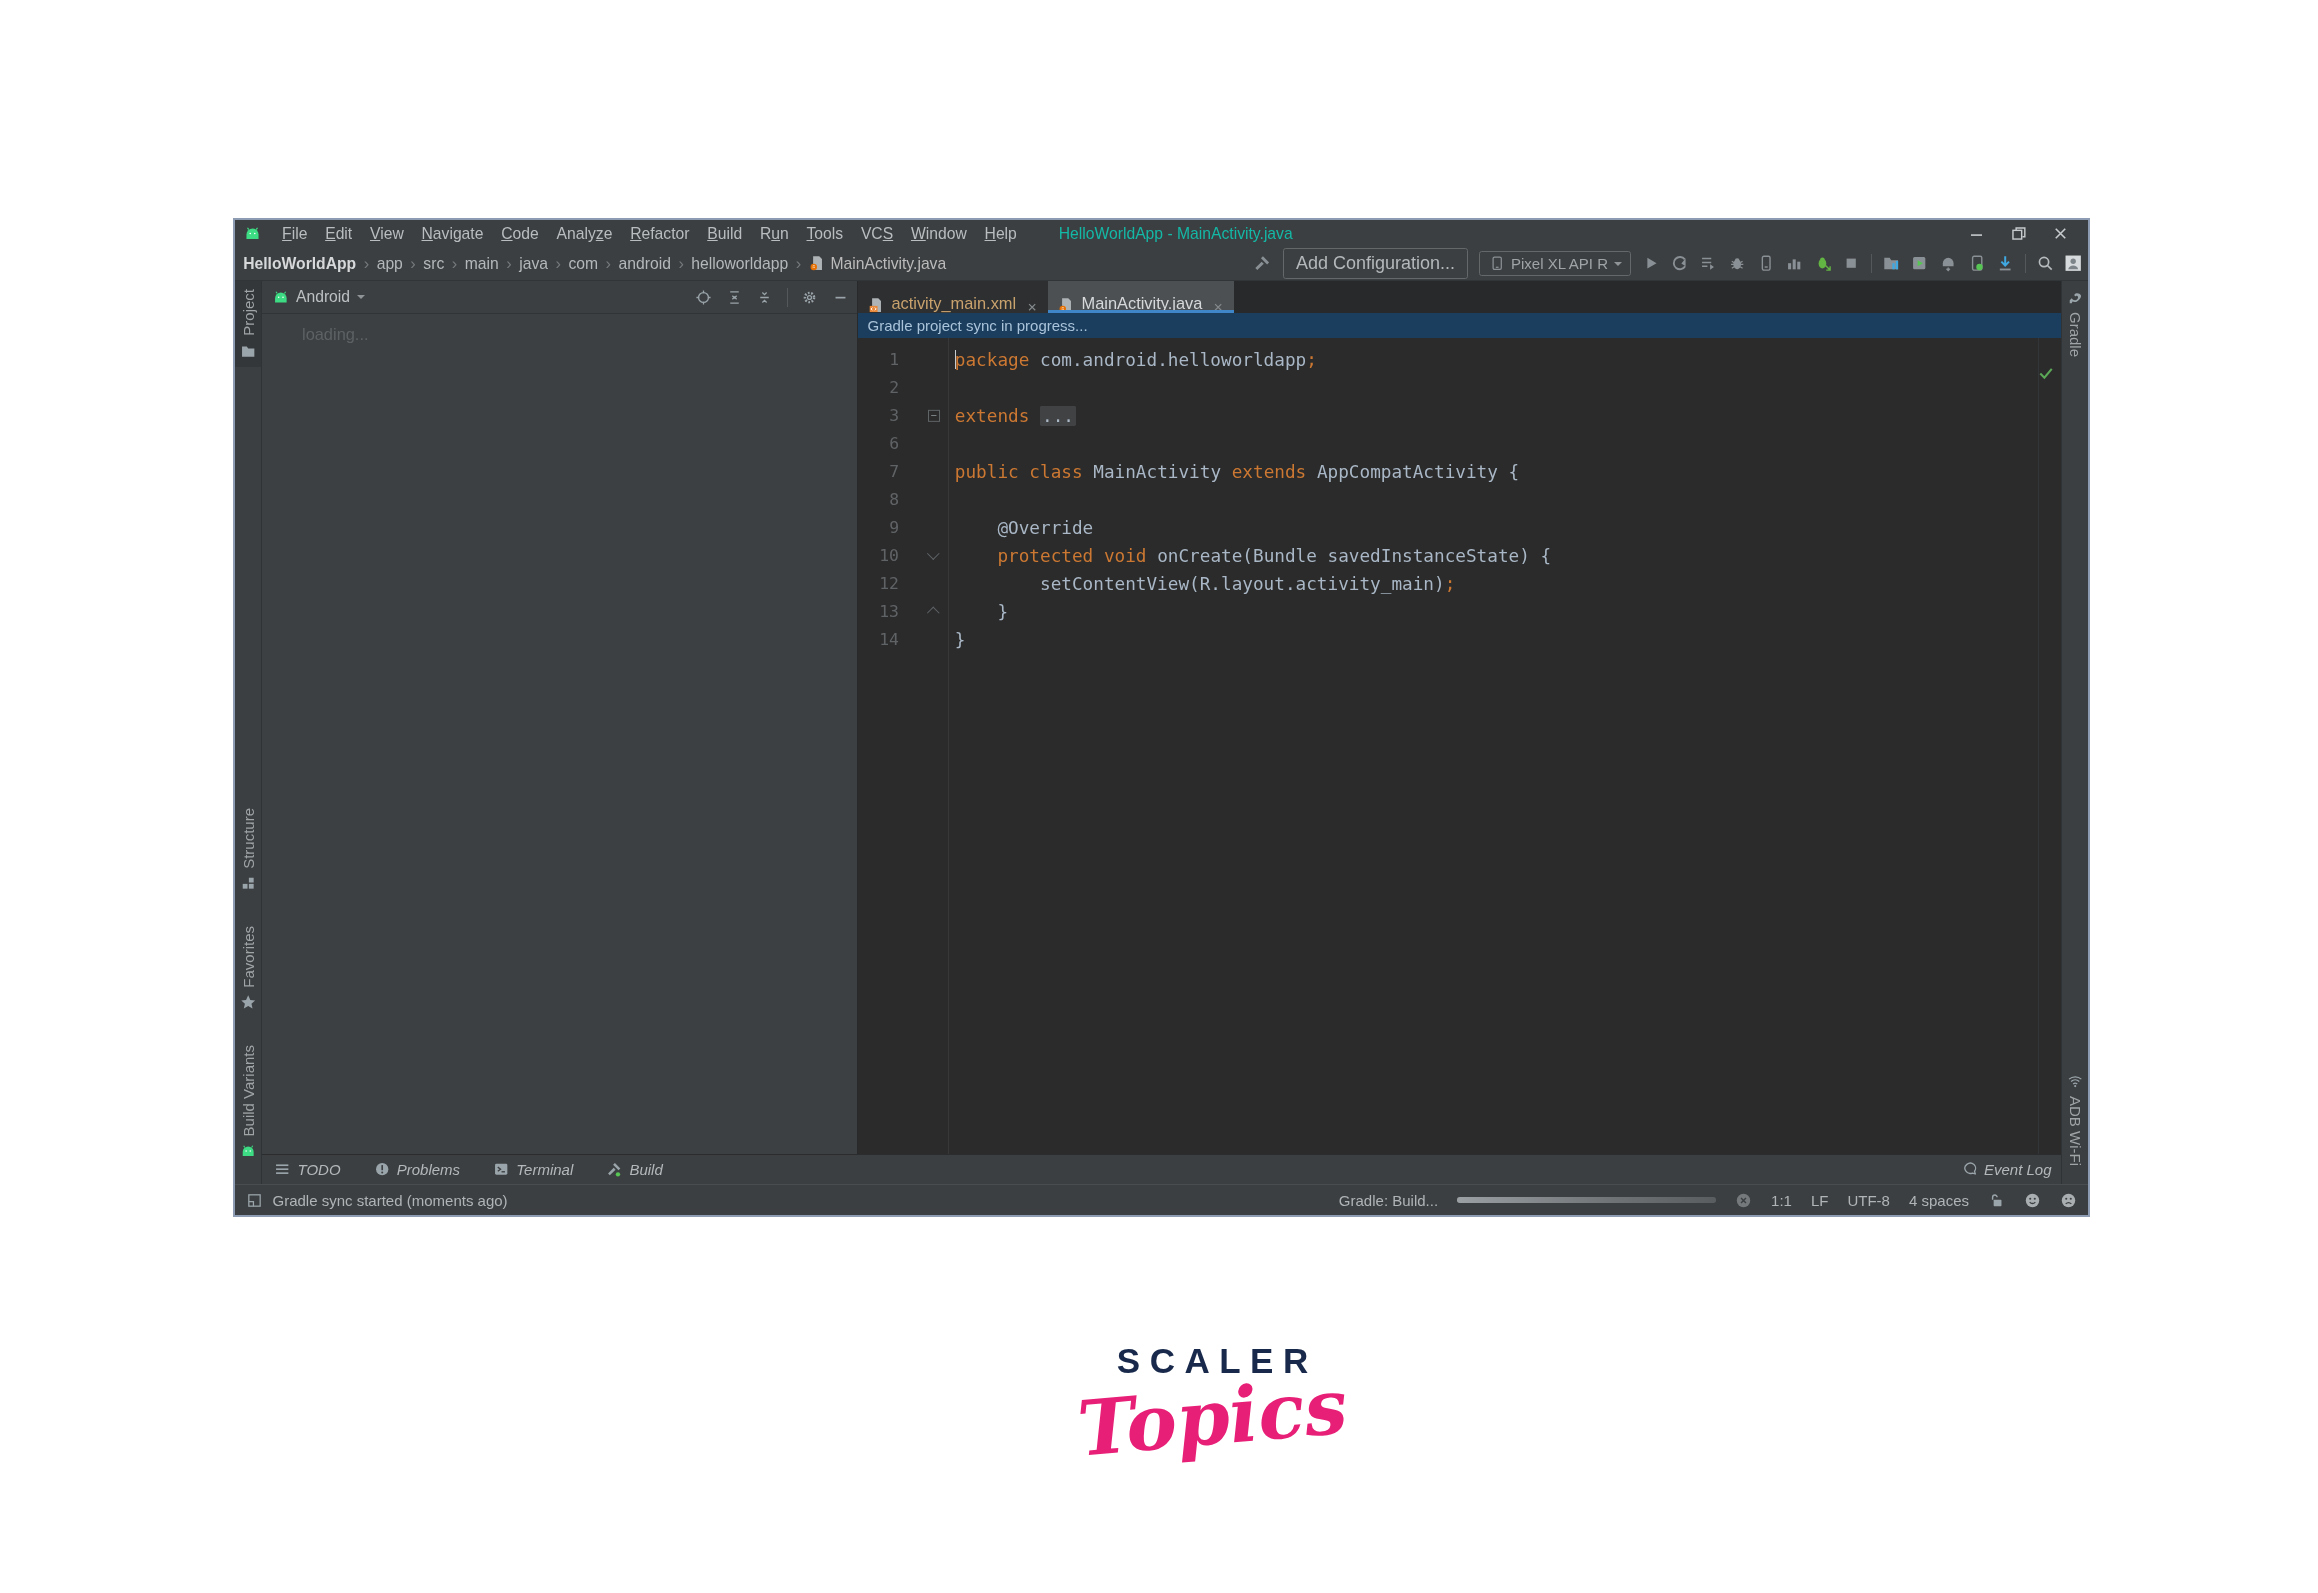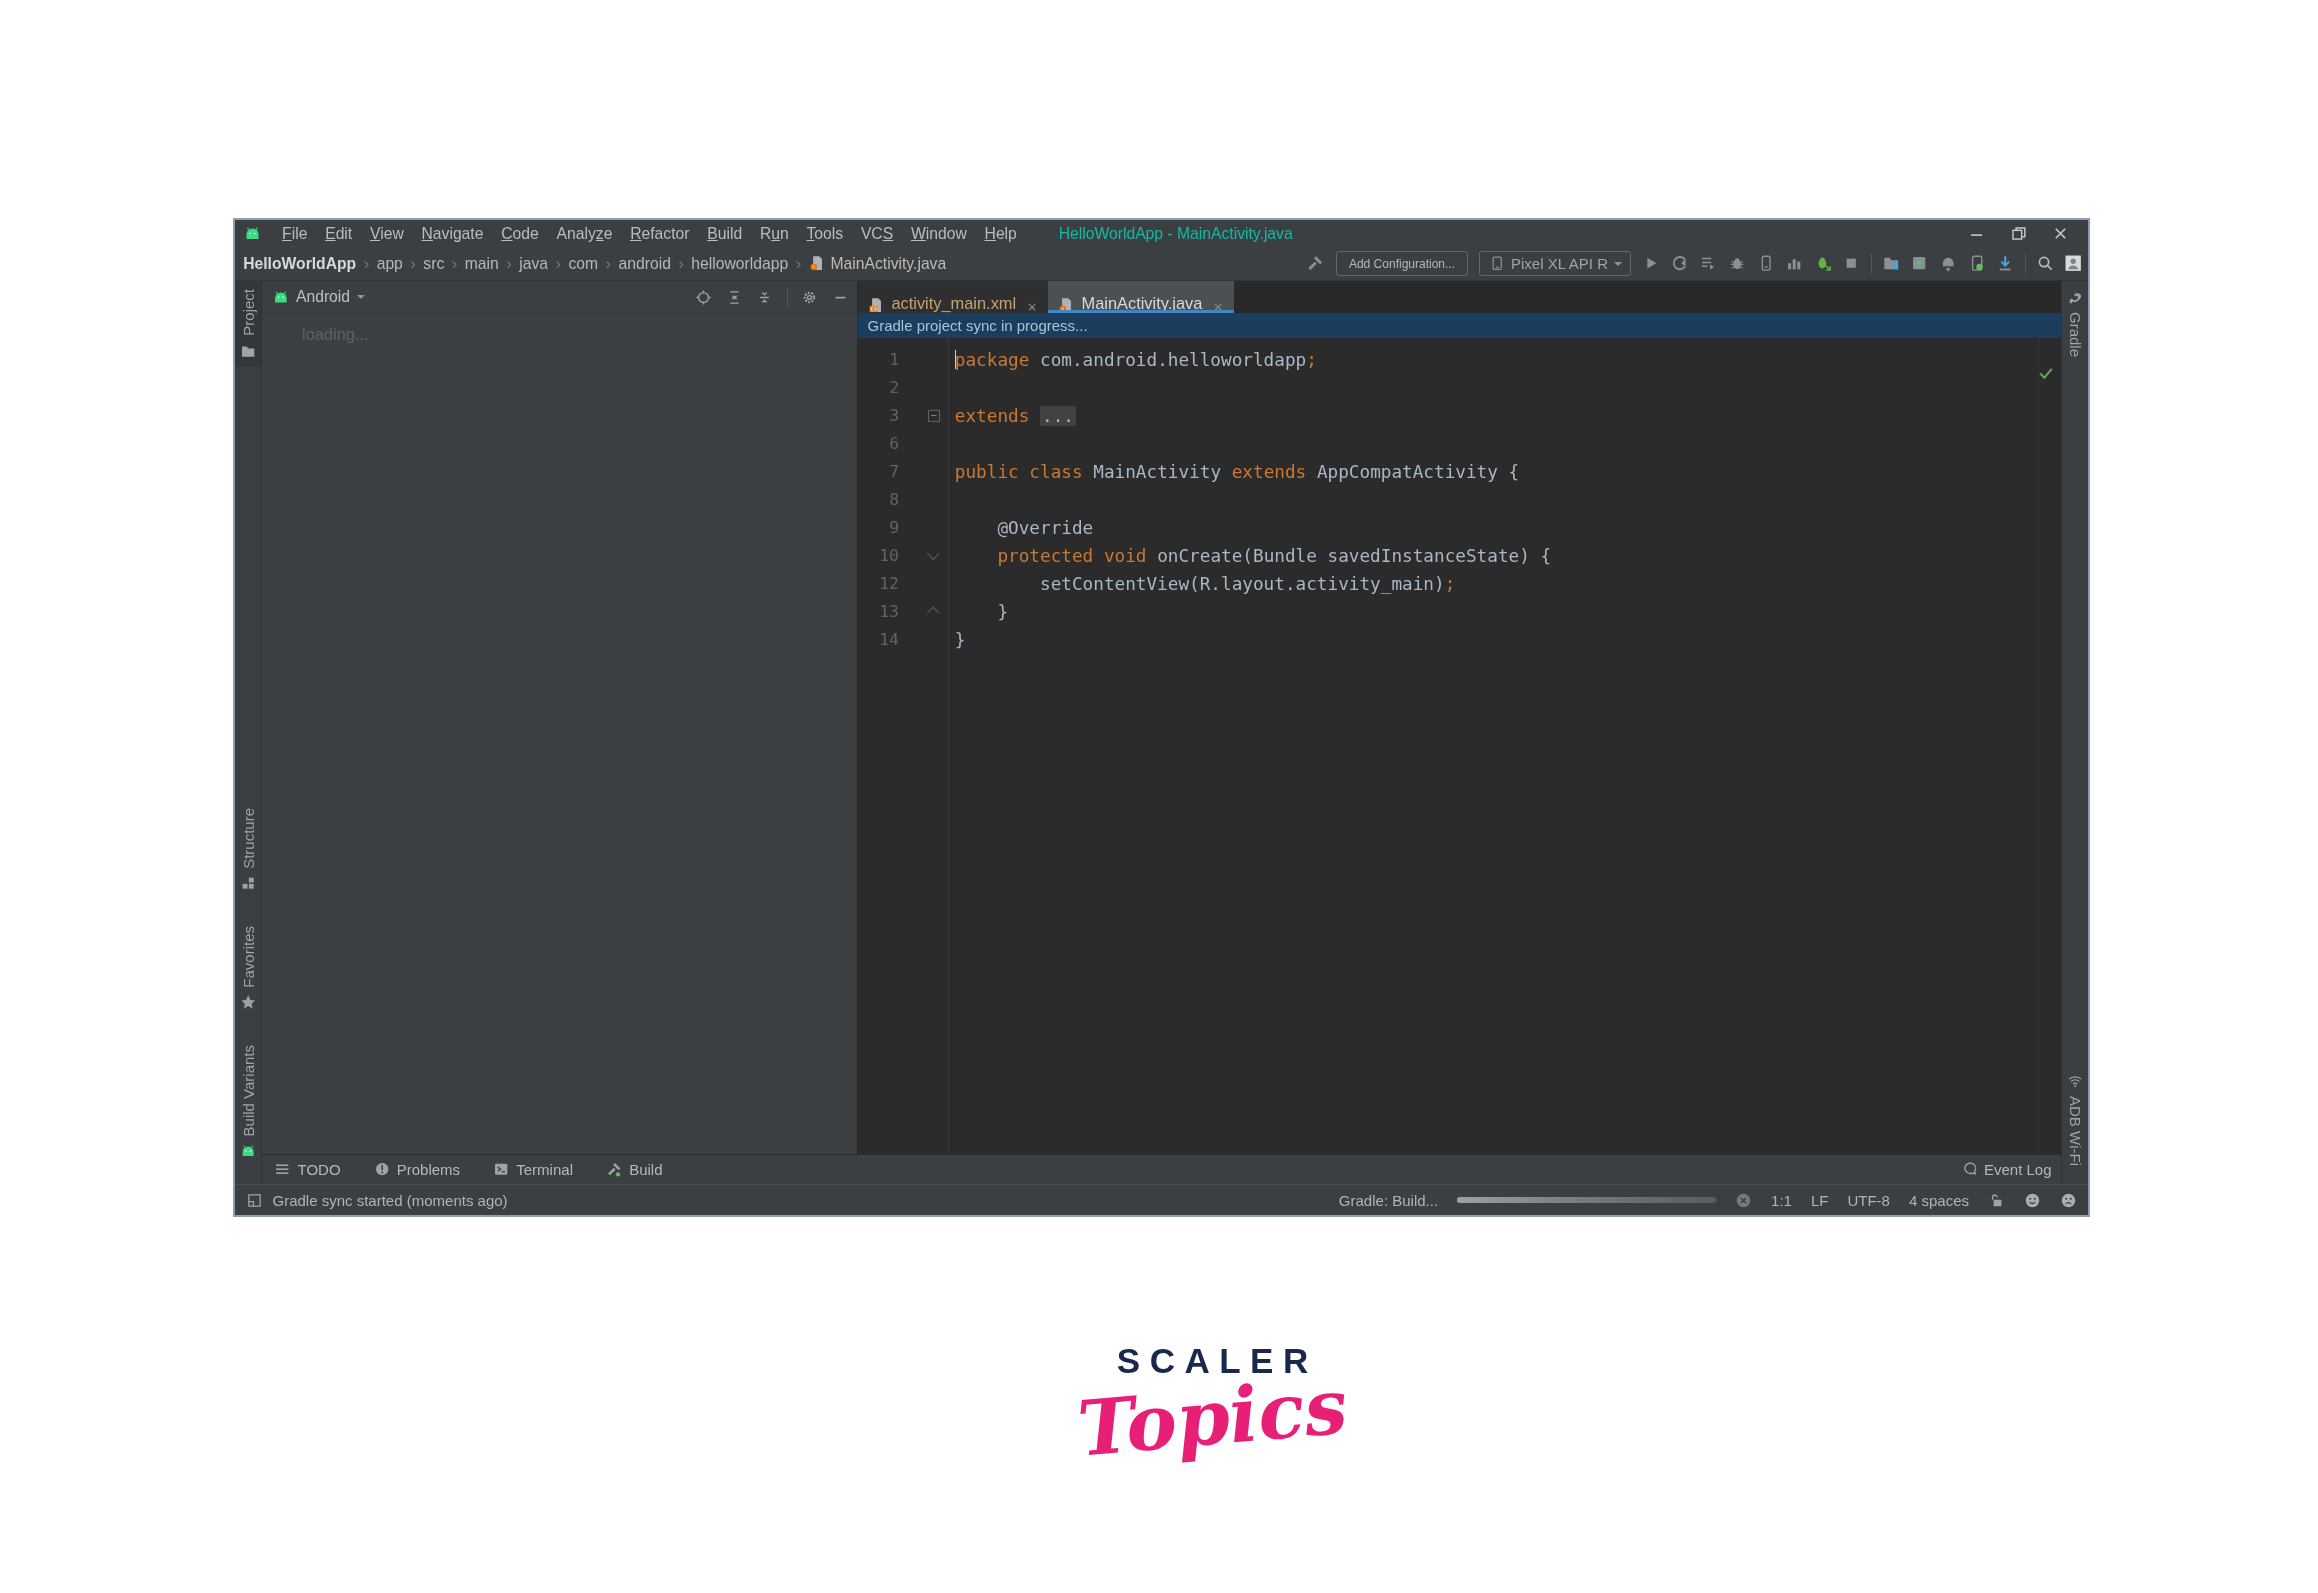--- a/index.html
+++ b/index.html
@@ -21,21 +21,21 @@
   .win-btn{width:19px;height:19px;display:inline-block;}
 
   
   .toolbar{height:33px;flex:0 0 auto;display:flex;align-items:center;padding:0 5.5px 0 8.2px;border-bottom:0.7px solid #323537;}
   .breadcrumbs{display:flex;align-items:center;gap:7.5px;white-space:nowrap;}
   .crumb{color:#b4b8ba;}
   .crumb.first{font-weight:bold;color:#d6d8da;}
   .crumb-sep{color:#75797c;font-size:16.4px;}
   .bc-file{display:flex;align-items:center;gap:5.5px;}
   .toolbar-right{margin-left:auto;display:flex;align-items:center;gap:11px;}
-  .add-config{background:none;border:0.7px solid #646869;border-radius:2.7px;color:#b4b8ba;font-size:12px;
+  .add-config{background:none;border:0.7px solid #646869;border-radius:2.7px;color:#b4b8ba;font-size:18px;
     padding:4.1px 12.3px;font-family:inherit;white-space:nowrap;}
   .device-combo{display:flex;align-items:center;gap:6.1px;border:0.7px solid #646869;border-radius:2.7px;
     padding:3.4px 8.2px;color:#9fa4a7;font-size:15px;white-space:nowrap;}
   .dd-caret{width:0;height:0;border:4.1px solid transparent;border-top-color:#8f9497;margin-top:4.8px;display:inline-block;}
   .tb-icons{display:flex;align-items:center;gap:10.2px;}
   .tb-sep{width:0.7px;height:19px;background:#55585a;}
 
   
   .main-area{flex:1;display:flex;min-height:0;}
   .stripe{width:26px;background:#3c3f41;display:flex;flex-direction:column;align-items:center;flex:0 0 auto;}
@@ -85,21 +85,21 @@
   .tok-k{color:#cc7832;}
   .tok-p{color:#a9b7c6;}
   .tok-s{color:#cc7832;}
   .tok-f{color:#a9b7c6;background:#404243;border-radius:1.4px;padding:0 2px;}
   .caret-bar{display:inline-block;width:1.4px;height:19px;background:#c8cdd0;vertical-align:-3.4px;margin-right:-1.4px;}
   .check-ok{position:absolute;right:6.8px;top:26px;width:17.7px;height:17.7px;}
 
   
   .bottom-bar{height:29px;flex:0 0 auto;display:flex;align-items:center;gap:33px;padding:0 9.5px 0 12.3px;
     border-top:0.7px solid #2a2c2d;background:#3c3f41;}
-  .bb-item{display:flex;align-items:center;gap:6.8px;color:#b4b8ba;font-size:15px;white-space:nowrap;}
+  .bb-item{display:flex;align-items:center;gap:6.8px;color:#b4b8ba;font-size:15px;white-space:nowrap;font-style:italic;}
   .bb-item .ic{width:16.4px;height:16.4px;}
   .bb-right{margin-left:auto;}
 
   
   .status-bar{height:30px;flex:0 0 auto;display:flex;align-items:center;padding:0 11px;
     border-top:0.7px solid #4a4d4f;font-size:15px;color:#b0b4b6;background:#3c3f41;}
   .sb-left{display:flex;align-items:center;gap:9.5px;white-space:nowrap;}
   .sb-right{margin-left:auto;display:flex;align-items:center;gap:19px;white-space:nowrap;}
   .progress{width:259px;height:5.5px;border-radius:2.7px;background:linear-gradient(90deg,#9ba0a4,#6f7376 60%,#595d60);display:inline-block;}
   .sb-ic{width:17px;height:17px;display:inline-block;}

